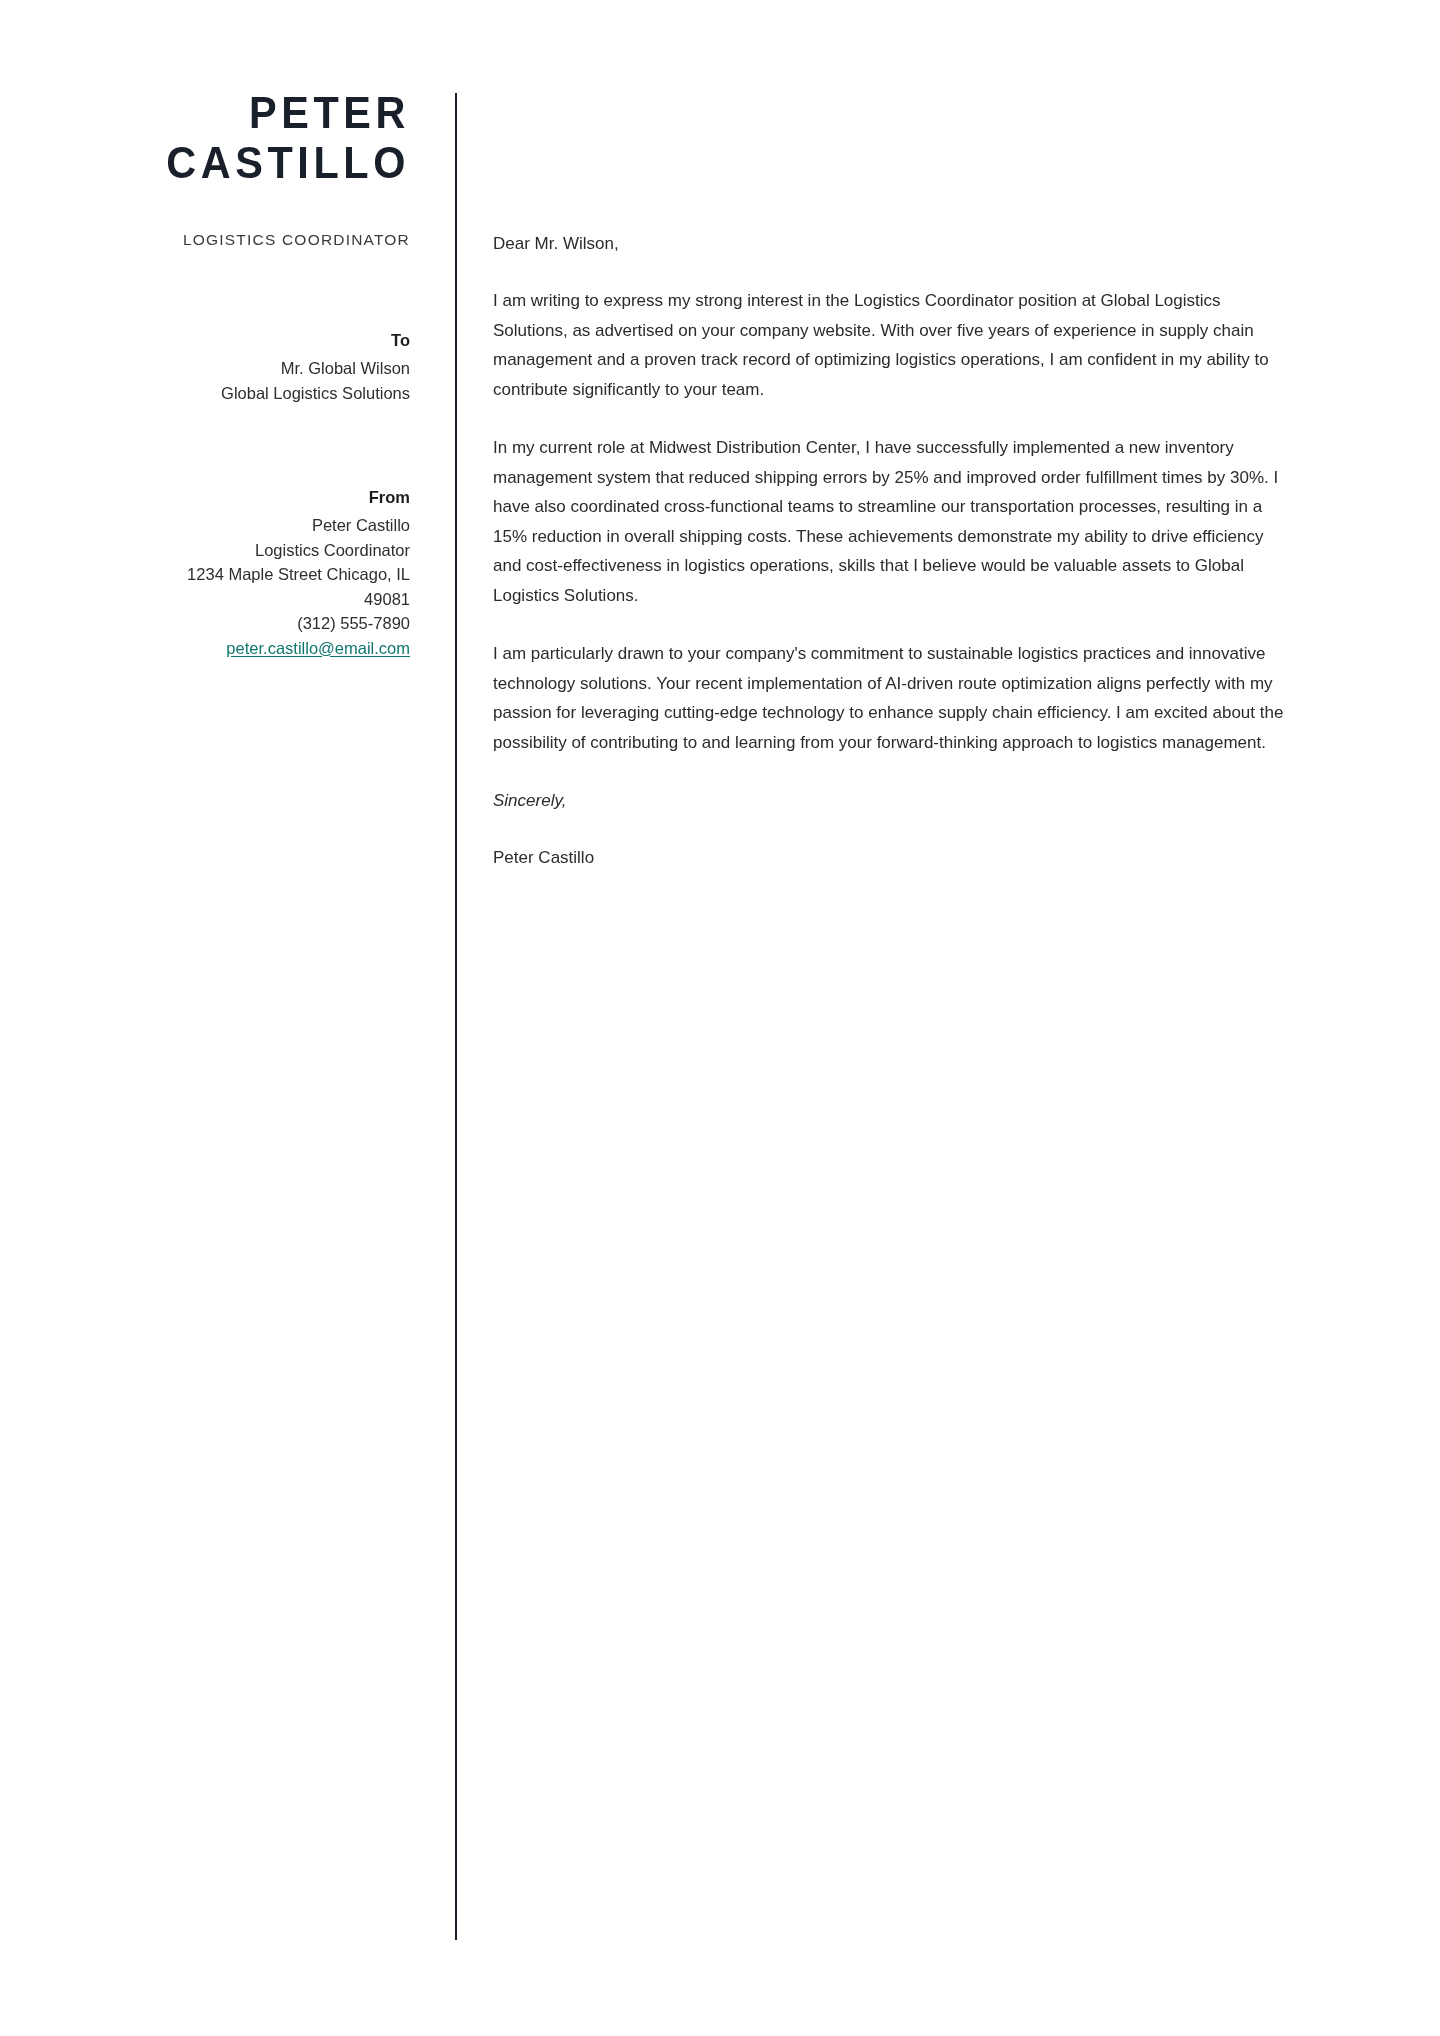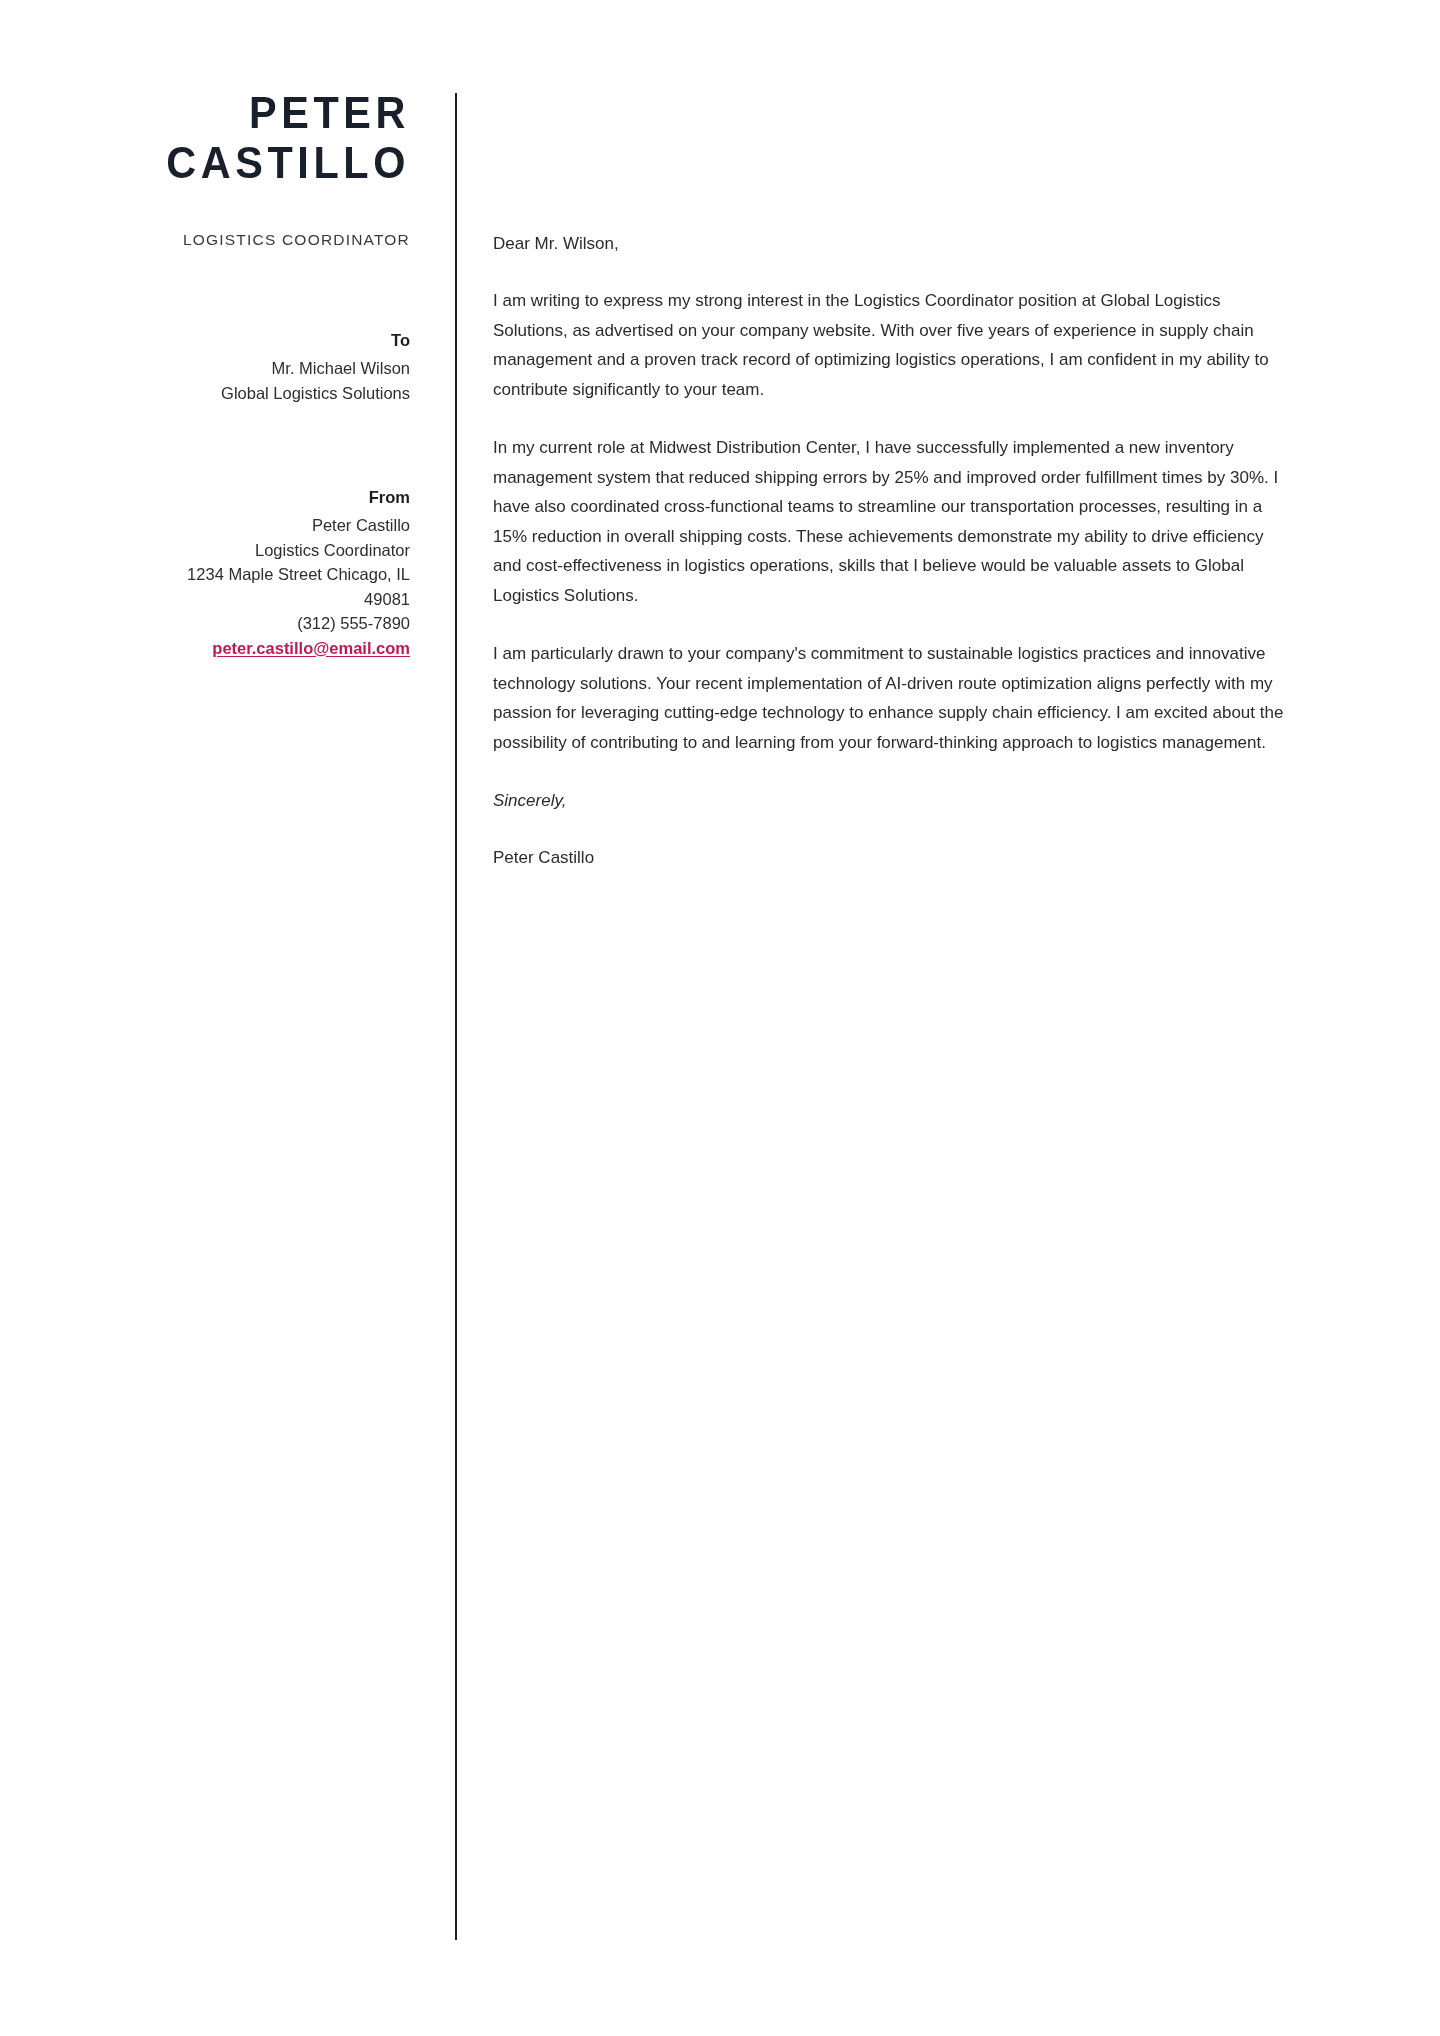--- a/index.html
+++ b/index.html
@@ -86,22 +86,21 @@
     margin-bottom: 3px;
   }
   .group-line {
     font-size: 16.5px;
     color: #2e2e2e;
     line-height: 24.5px;
   }
   .group-line.email {
     text-decoration: underline;
     text-underline-offset: 2px;
-    color: #be185d;
-    font-weight: bold;
+    color: #0f766e;
   }
 
   
   .letter {
     position: absolute;
     left: 493px;
     top: 232px;
     width: 800px;
   }
   .salutation {
@@ -142,21 +141,21 @@
 
     <div class="name-block">
       <div class="name-line">PETER</div>
       <div class="name-line">CASTILLO</div>
     </div>
 
     <div class="job-title">LOGISTICS COORDINATOR</div>
 
     <div class="contact-group to-group">
       <div class="group-label">To</div>
-      <div class="group-line">Mr. Michael Wilson</div>
+      <div class="group-line">Mr. Global Wilson</div>
       <div class="group-line">Global Logistics Solutions</div>
     </div>
 
     <div class="contact-group from-group">
       <div class="group-label">From</div>
       <div class="group-line">Peter Castillo</div>
       <div class="group-line">Logistics Coordinator</div>
       <div class="group-line">1234 Maple Street Chicago, IL</div>
       <div class="group-line">49081</div>
       <div class="group-line">(312) 555-7890</div>

